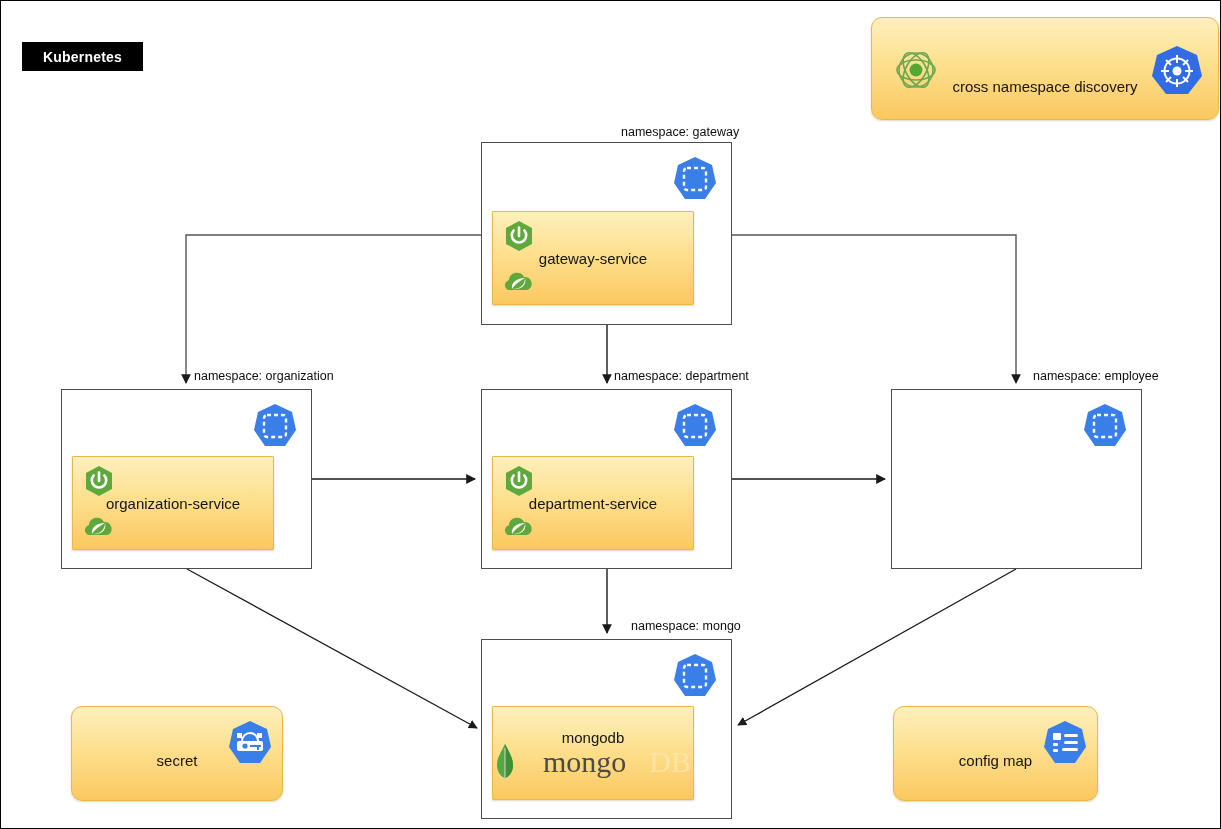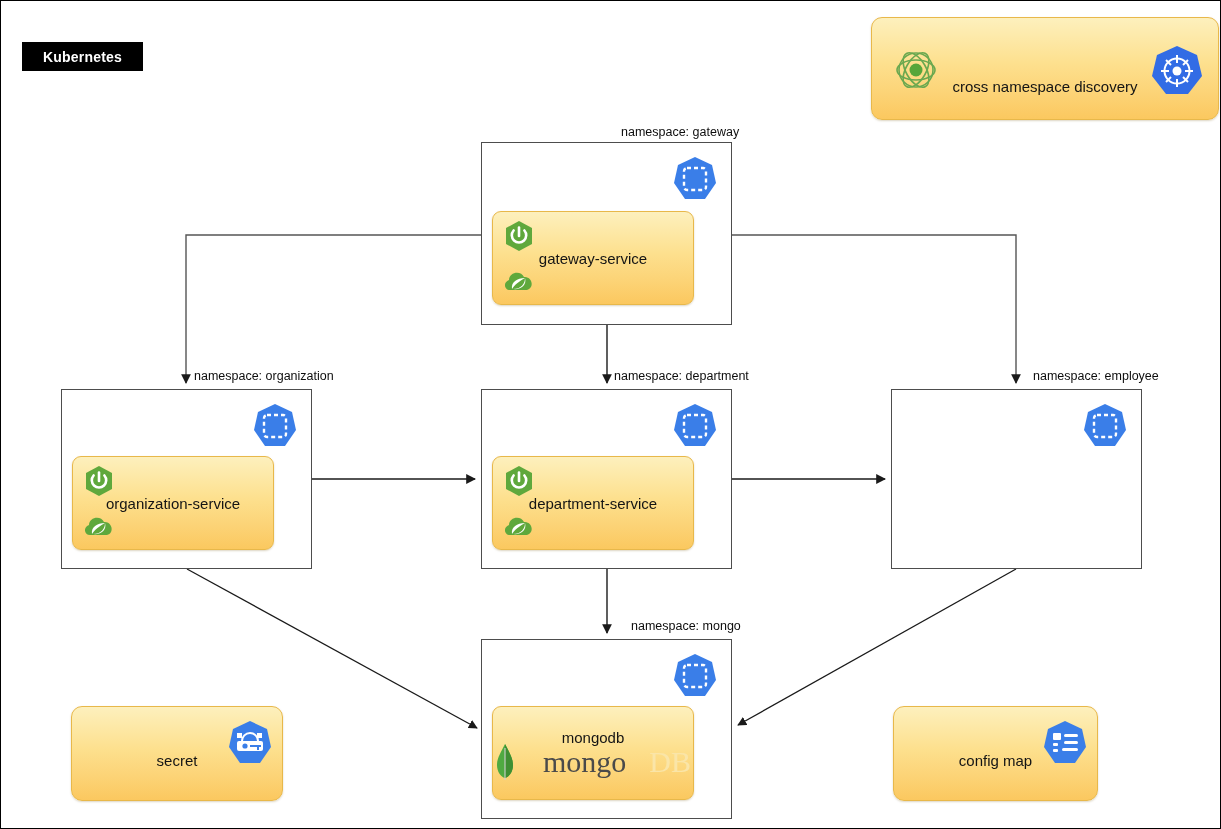--- a/index.html
+++ b/index.html
@@ -91,21 +91,21 @@
     white-space: nowrap;
   }
   .ns-icon {
     position: absolute;
     width: 48px;
     height: 48px;
   }
   
   .svc-card {
     position: absolute;
-    border-radius: 9px;
+    border-radius: 1px;
     background: linear-gradient(180deg, #fdf0bd 0%, #fde08e 45%, #fcd376 75%, #fbc85f 100%);
     border: 1px solid #e8b84a;
     box-sizing: border-box;
     box-shadow: 0 1px 2px rgba(120,90,20,0.25);
   }
   .svc-name {
     position: absolute;
     left: 0;
     right: 0;
     text-align: center;

